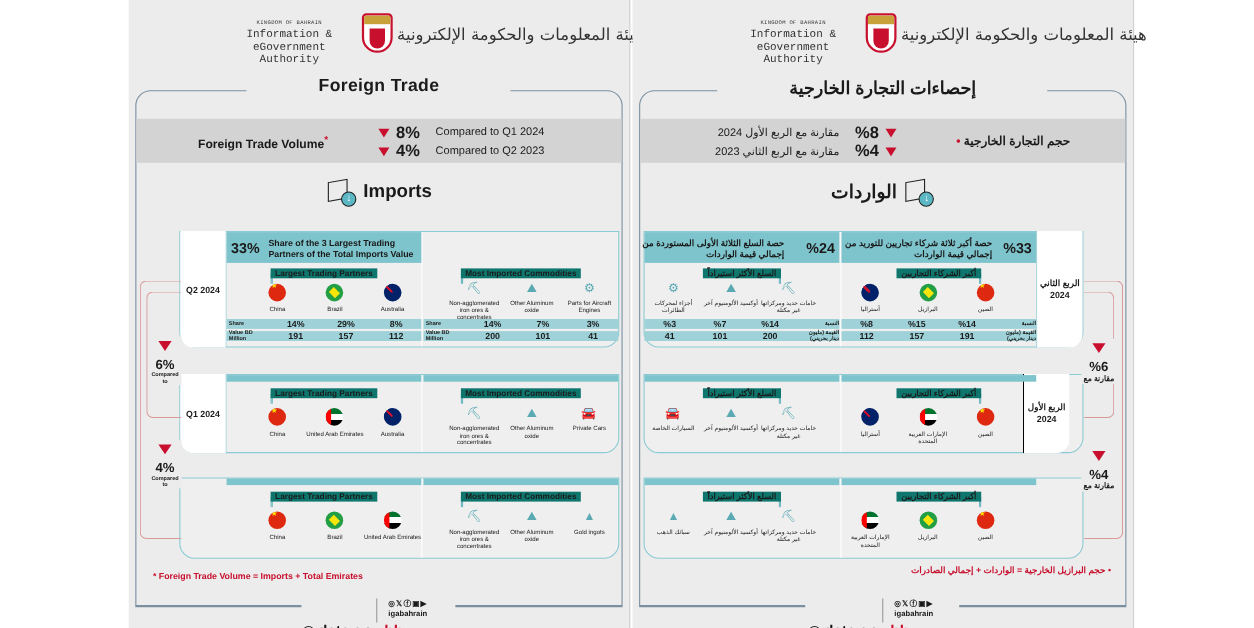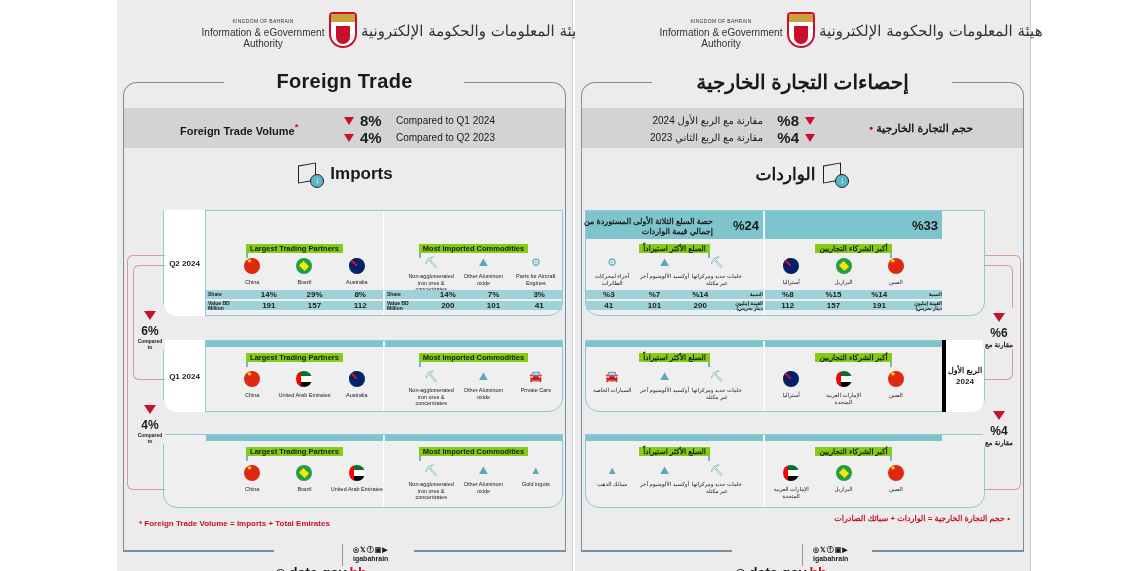--- a/index.html
+++ b/index.html
@@ -1,29 +1,29 @@
 <!DOCTYPE html>
 <html><head>
 <meta charset="utf-8">
 <style>
 *{box-sizing:border-box;margin:0;padding:0}
 html,body{width:1140px;height:571px;background:#fff;overflow:hidden;font-family:"Liberation Sans",sans-serif;color:#1a1a1a}
 .panel{position:absolute;top:0;width:456px;height:571px;background:#ececec;border-right:1px solid #d0d0d0}
 #panel-en{left:117px}
 #panel-ar{left:575px}
 .hdr{position:absolute;top:10px;left:0;width:100%;height:40px}
-.hdr .en{position:absolute;left:83px;top:6px;width:126px;text-align:center;font-family:Liberation Sans, sans-serif;color:#333;line-height:11px}
+.hdr .en{position:absolute;left:83px;top:6px;width:126px;text-align:center;font-family:Liberation Mono, monospace;color:#333;line-height:11px}
 .hdr .en .k{font-size:5px;letter-spacing:.3px}
 .hdr .en .t{font-size:10px}
 .hdr .crest{position:absolute;left:212px;top:2px;width:28px;height:36px;border-radius:4px 4px 14px 14px;background:#fff;border:2px solid #c8102e;overflow:hidden}
 .hdr .crest:before{content:"";position:absolute;left:0;right:0;top:0;height:8px;background:#c9a13a}
 .hdr .crest:after{content:"";position:absolute;left:5px;right:5px;top:12px;bottom:2px;background:#c8102e;border-radius:0 0 8px 8px}
 .hdr .ar{position:absolute;left:244px;top:12px;font-family:"DejaVu Serif",serif;font-size:15px;color:#333;direction:rtl;white-space:nowrap}
 .titlewrap{position:absolute;top:70px;left:0;width:100%;height:22px;text-align:center}
-.titlewrap .ttl{font-size:20px;font-weight:bold;letter-spacing:.3px}
+.titlewrap .ttl{font-size:16px;font-weight:bold;letter-spacing:.3px}
 .frame{position:absolute;left:6px;top:82px;width:443px;height:470px;border:1px solid #7a8fa0;border-radius:14px 14px 0 0;border-bottom:2px solid #7a8fa0}
 .frame-gap{position:absolute;top:-2px;height:4px;background:#ececec}
 .ftv{position:absolute;left:7px;top:108px;width:441px;height:40px;background:#d3d3d3}
 .ftv .lbl{position:absolute;font-size:11px;font-weight:bold;top:14px}
 .ftv .row{position:absolute;font-size:10px;display:flex;align-items:center;gap:6px}
 .tri{display:inline-block;width:0;height:0;border-left:5px solid transparent;border-right:5px solid transparent;border-top:8px solid #c8102e}
 .ftv .pct{font-size:15px;font-weight:bold;width:30px}
 .ftv .star{color:#c8102e}
 .sec{position:absolute;top:160px;left:0;width:100%;height:34px;text-align:center}
 .sec .inner{display:inline-flex;align-items:center;gap:6px}
@@ -31,21 +31,21 @@
 .boxicon{position:relative;width:28px;height:28px}
 .boxicon .cube{position:absolute;left:2px;top:4px;width:18px;height:18px;border:1.5px solid #222;transform:skewY(-10deg)}
 .boxicon .dl{position:absolute;right:0;bottom:0;width:14px;height:14px;border-radius:50%;background:#5bb7c4;border:1.5px solid #222;color:#fff;font-size:9px;text-align:center;line-height:11px}
 .block{position:absolute;border:1.5px solid #8ccbd3;border-radius:0 0 14px 14px;background:#efefef}
 .qtab{position:absolute;left:0;top:-1px;width:42px;bottom:-1px;background:#fff;border-right:1px solid #8ccbd3;border-radius:0 0 0 12px;font-size:8px;font-weight:bold;text-align:center;display:flex;align-items:center;justify-content:center;line-height:11px}
 .half{position:absolute;top:0;bottom:0}
 .half .topbar{position:absolute;left:0;right:0;top:0;background:#7ec4cc}
 .half .topbar .big{position:absolute;font-size:13px;font-weight:bold;top:7px}
 .half .topbar .desc{position:absolute;font-size:8px;font-weight:bold;top:6px;line-height:10px}
 .sub{position:absolute;left:0;right:0;text-align:center;font-size:7.5px;font-weight:bold}
-.sub span{padding:0 4px;background:#84cc16;position:relative;z-index:2}
+.sub span{padding:0 4px;background:#0f766e;position:relative;z-index:2}
 .sub:before{content:"";position:absolute;top:5px;height:8px;border:1px solid #6fb8c2;border-bottom:none;z-index:1}
 .items{position:absolute;left:0;right:0;display:flex;justify-content:space-around}
 .item{width:60px;text-align:center;font-size:5.5px;line-height:6.5px}
 .flag{width:16px;height:16px;border-radius:50%;margin:0 auto 5px;position:relative;overflow:hidden}
 .f-cn{background:#de2910}
 .f-cn:after{content:"★";position:absolute;left:2px;top:0;color:#ffde00;font-size:7px}
 .f-br{background:#229e45}
 .f-br:after{content:"";position:absolute;left:3px;top:4px;width:10px;height:8px;background:#f8e509;transform:rotate(45deg) scale(.8,.8)}
 .f-au{background:#012169}
 .f-au:after{content:"";position:absolute;left:0;top:0;width:8px;height:8px;background:linear-gradient(45deg,#012169 40%,#c8102e 40%,#c8102e 60%,#012169 60%)}
@@ -111,20 +111,24 @@
           <div class="cube"></div>
           <div class="dl">↓</div>
         </div>
       <span class="nm">Imports</span>
     </div>
   </div>
 
   <div class="block" style="left:46px;top:210px;width:400px;height:106px">
     <div class="qtab">Q2 2024</div>
     <div class="half" style="left:42px;width:178px;border-right:1px solid #fff">
+      <div class="topbar" style="height:28px">
+        <span class="big" style="left:4px">33%</span>
+        <span class="desc" style="left:38px;width:138px">Share of the 3 Largest Trading Partners of the Total Imports Value</span>
+      </div>
       <div class="sub" style="top:33px"><span>Largest Trading Partners</span></div>
       <div class="items" style="top:47px;padding-left:20px">
         <div class="item"><div class="flag f-cn"></div><span>China</span></div>
         <div class="item"><div class="flag f-br"></div><span>Brazil</span></div>
         <div class="item"><div class="flag f-au"></div><span>Australia</span></div>
       </div>
       <div class="drows" style="top:79px">
         <div class="drow">
             <span class="k">Share</span>
             <span class="v">14%</span>
@@ -266,23 +270,25 @@
     <div class="inner">
       <div class="boxicon">
           <div class="cube"></div>
           <div class="dl">↓</div>
         </div>
       <span class="nm">الواردات</span>
     </div>
   </div>
 
   <div class="block rtl" style="left:10px;top:210px;width:400px;height:106px;border-radius:0 0 14px 14px">
+    <div class="qtab" style="left:auto;right:0;border-right:none;border-left:1px solid #8ccbd3;border-radius:0 0 12px 0">الربع الثاني 2024</div>
     <div class="half" style="right:42px;width:178px;border-left:1px solid #fff">
       <div class="topbar" style="height:28px">
         <span class="big" style="right:4px">%33</span>
+        <span class="desc" style="right:40px;width:136px">حصة أكبر ثلاثة شركاء تجاريين للتوريد من إجمالي قيمة الواردات</span>
       </div>
       <div class="sub" style="top:33px"><span>أكبر الشركاء التجاريين</span></div>
       <div class="items" style="top:47px;padding-right:20px">
         <div class="item"><div class="flag f-cn"></div><span>الصين</span></div>
         <div class="item"><div class="flag f-br"></div><span>البرازيل</span></div>
         <div class="item"><div class="flag f-au"></div><span>أستراليا</span></div>
       </div>
       <div class="drows" style="top:79px">
         <div class="drow">
             <span class="k">النسبة</span>
@@ -320,21 +326,21 @@
             <span class="k">القيمة (مليون دينار بحريني)</span>
             <span class="v">200</span>
             <span class="v">101</span>
             <span class="v">41</span>
           </div>
       </div>
     </div>
   </div>
 
   <div class="block rtl" style="left:10px;top:340px;width:400px;height:72px">
-    <div class="qtab" style="left:auto;right:0;border-right:none;border-left:4px solid #000000;border-radius:0 0 12px 0">الربع الأول 2024</div>
+    <div class="qtab" style="left:auto;right:12px;border-right:none;border-left:1px solid #000000;border-radius:0 0 12px 0">الربع الأول 2024</div>
     <div class="half" style="right:42px;width:178px;border-left:1px solid #fff">
       <div class="topbar" style="height:6px"></div>
       <div class="sub" style="top:12px"><span>أكبر الشركاء التجاريين</span></div>
       <div class="items" style="top:30px;padding-right:20px">
         <div class="item"><div class="flag f-cn"></div><span>الصين</span></div>
         <div class="item"><div class="flag f-ae"></div><span>الإمارات العربية المتحدة</span></div>
         <div class="item"><div class="flag f-au"></div><span>أستراليا</span></div>
       </div>
     </div>
     <div class="half" style="right:221px;left:0">
@@ -375,21 +381,21 @@
     <span class="tri"></span>
     <div class="p">%6</div>
     <div class="c" style="font-size:7px;line-height:9px">مقارنة مع</div>
   </div>
   <div class="cmp rtl" style="left:408px;top:406px;width:32px;background:#ececec">
     <span class="tri"></span>
     <div class="p">%4</div>
     <div class="c" style="font-size:7px;line-height:9px">مقارنة مع</div>
   </div>
 
-  <div class="foot-note rtl" style="right:20px;top:514px">•  حجم التجارة الخارجية = الواردات + سبائك الصادرات</div>
+  <div class="foot-note rtl" style="right:20px;top:514px">•  حجم البرازيل الخارجية = الواردات + إجمالي الصادرات</div>
 
   <div class="foot">
     <div class="web" style="left:160px"><span class="globe"></span><span>data.gov.</span><span class="bh">bh</span></div>
     <div class="sep" style="left:227px"></div>
     <div class="soc" style="left:238px">
         <div class="ic">◎𝕏ⓕ▣▶</div>
         <div>igabahrain</div>
       </div>
   </div>
 </div>

